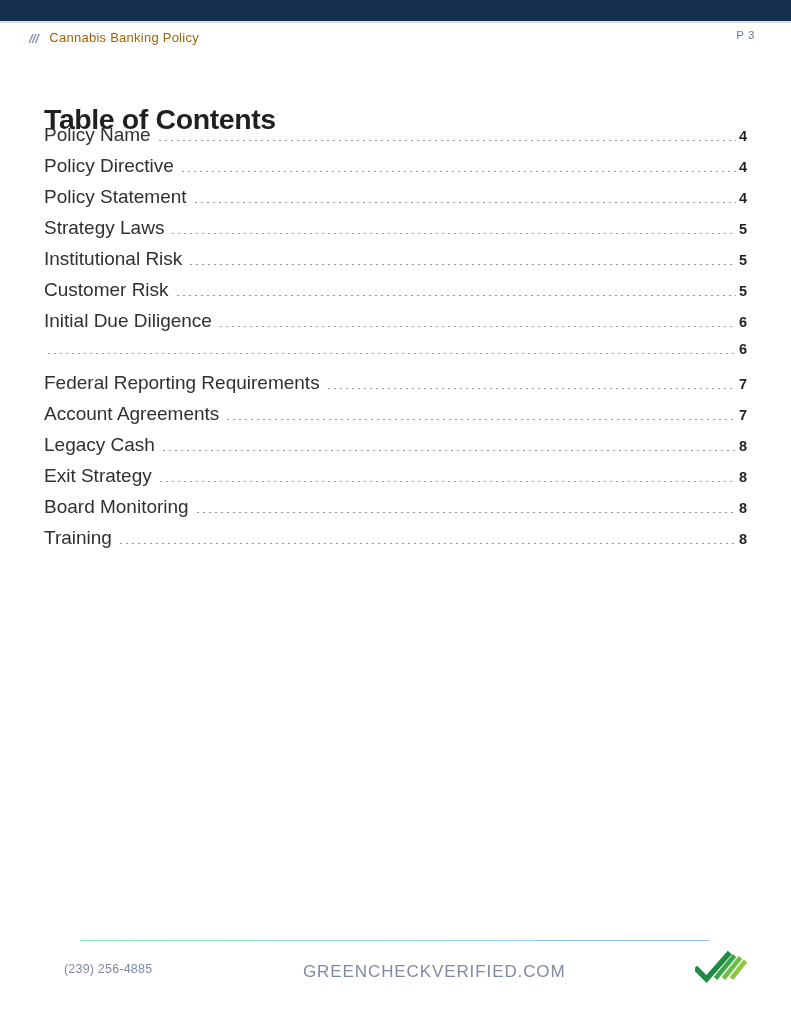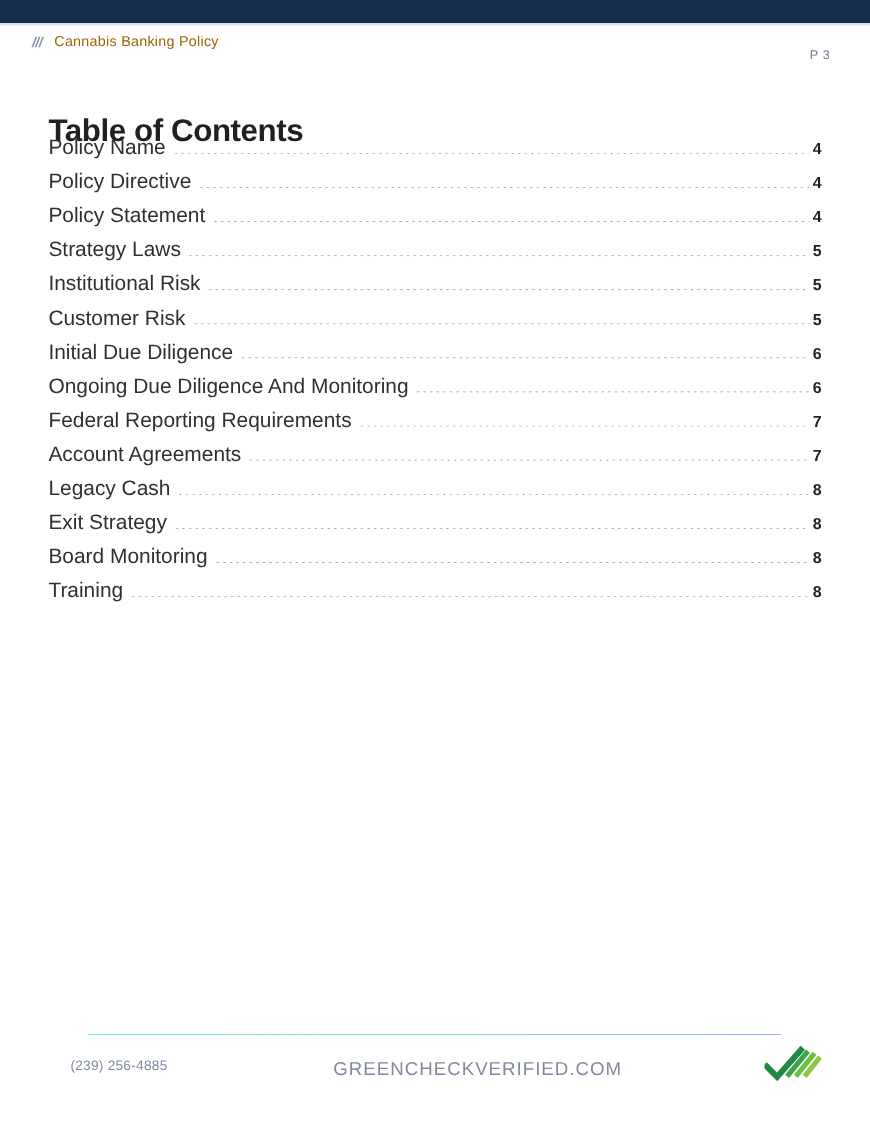--- a/index.html
+++ b/index.html
@@ -60,21 +60,21 @@
   .header-title {
     font-size: 13px;
     color: #a16207;
     letter-spacing: 0.25px;
     line-height: 1;
     white-space: nowrap;
   }
   .header-page {
     position: absolute;
     right: 36px;
-    top: 23px;
+    top: 7px;
     font-size: 11.5px;
     color: #6f7894;
     letter-spacing: 0.6px;
     line-height: 1;
   }
 
   
   .content {
     position: absolute;
     top: 0; left: 0;
@@ -233,21 +233,20 @@
         <span class="toc-label">Customer Risk</span>
         <span class="toc-leader"></span>
         <span class="toc-page">5</span>
       </div>
       <div class="toc-row">
         <span class="toc-label">Initial Due Diligence</span>
         <span class="toc-leader"></span>
         <span class="toc-page">6</span>
       </div>
       <div class="toc-row">
-        <span class="toc-label">Ongoing Due Diligence And Monitoring</span>
         <span class="toc-leader"></span>
         <span class="toc-page">6</span>
       </div>
       <div class="toc-row">
         <span class="toc-label">Federal Reporting Requirements</span>
         <span class="toc-leader"></span>
         <span class="toc-page">7</span>
       </div>
       <div class="toc-row">
         <span class="toc-label">Account Agreements</span>

